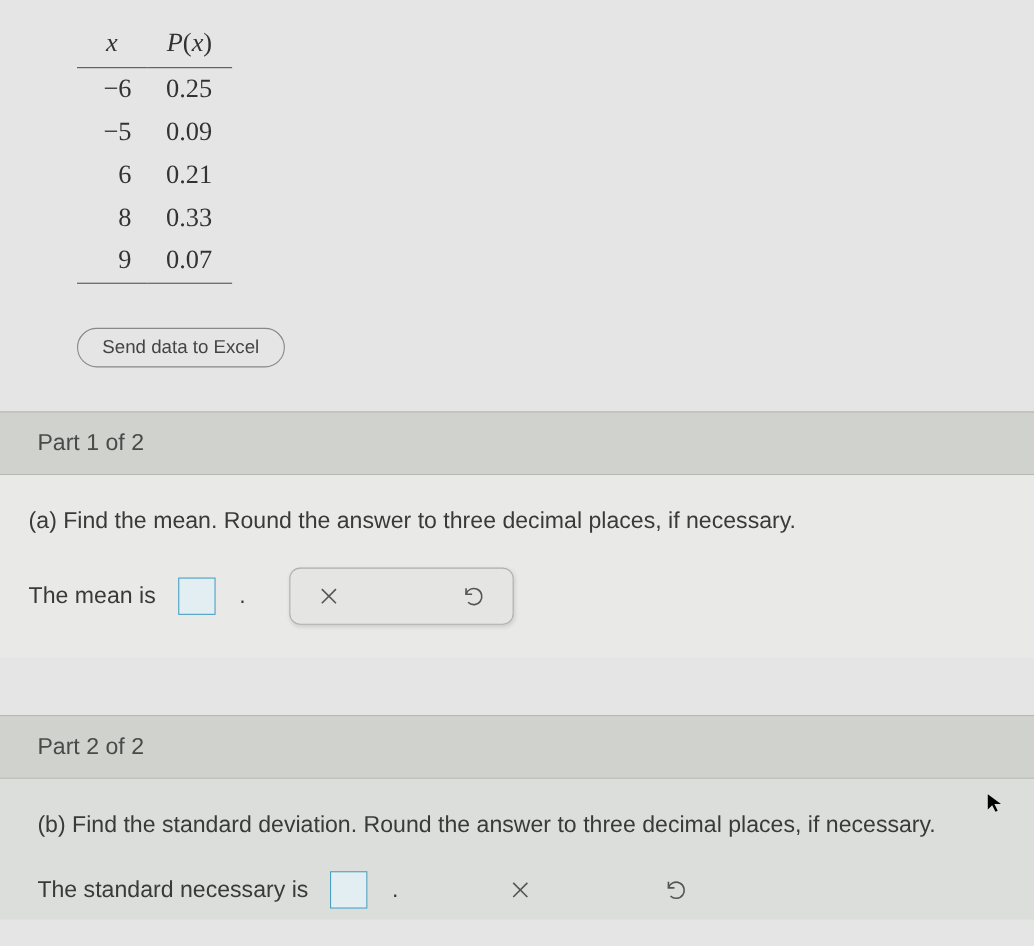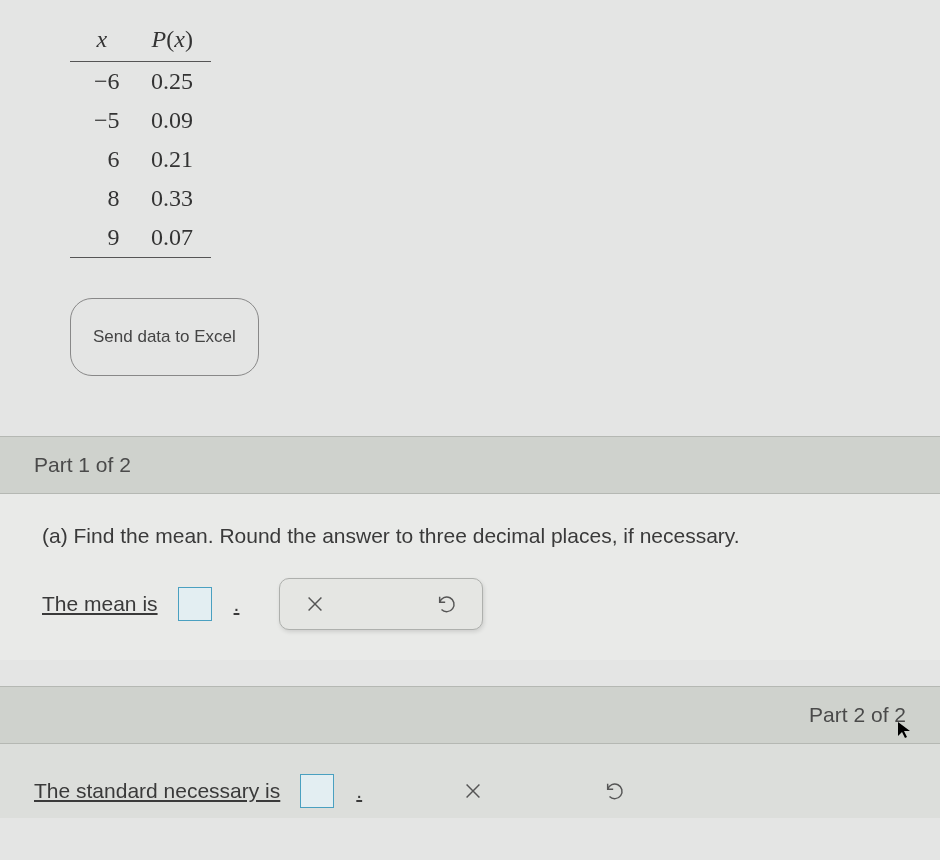--- a/index.html
+++ b/index.html
@@ -39,53 +39,52 @@
   .prob-table td.xcol { text-align: right; padding-right: 14px; padding-left: 24px;}
   .prob-table td.pcol { text-align: right; padding-left: 10px;}
   .head-row th { border-bottom: 1px solid #555; }
   .last-row td { border-bottom: 1px solid #555; }
 
   .send-btn {
     margin-top: 40px;
     display: inline-block;
     border: 1px solid #888;
     border-radius: 22px;
-    padding: 28px 22px;
+    padding: 7px 22px;
     font-size: 17px;
     color: #444;
     background: transparent;
     cursor: pointer;
   }
 
   .part-header {
     background: #cfd2cd;
     border-top: 1px solid #b5b8b3;
     border-bottom: 1px solid #b5b8b3;
     padding: 16px 34px;
     font-size: 21px;
     color: #4a4a4a;
-    margin-top: 40px;
+    margin-top: 20px;
   }
 
   .part-body {
     background: #e9eae8;
-    padding: 30px 34px 30px 42px;
+    padding: 30px 34px 30px 26px;
     font-size: 21px;
     color: #3a3a3a;
   }
 
   .question-text {
     margin-bottom: 30px;
   }
 
   .answer-row {
     display: flex;
     align-items: center;
     gap: 20px;
-    text-decoration: underline;
   }
 
   .answer-label {
     font-size: 21px;
   }
 
   .answer-input {
     width: 34px;
     height: 34px;
     border: 1px solid #4aa0c0;
@@ -184,27 +183,28 @@
       <span class="tool-icon">
         <svg viewBox="0 0 24 24">
             <path d="M4 10 A8 8 0 1 1 6 18"></path>
             <polyline points="4,4 4,10 10,10"></polyline>
           </svg>
       </span>
     </div>
   </div>
 </div>
 
-<div class="part-header" style="margin-top:26px;text-align:right;">Part 2 of 2</div>
+<div class="part-header" style="margin-top:52px;">Part 2 of 2</div>
 <div class="part2-body">
   <div class="cursor">
     <svg width="16" height="20" viewBox="0 0 16 20">
         <path d="M2 2 L2 16 L6 12 L9 18 L11 17 L8 11 L14 11 Z" fill="#000"></path>
       </svg>
   </div>
+  <div class="question-text">(b) Find the standard deviation. Round the answer to three decimal places, if necessary.</div>
   <div class="answer-row">
     <span class="answer-label">The standard necessary is</span>
     <span class="answer-input"></span>
     <span class="period">.</span>
     <span class="tool-icon" style="margin-left:60px;">
       <svg viewBox="0 0 24 24" width="22" height="22" stroke="#555" fill="none" stroke-width="1.6">
           <line x1="5" y1="5" x2="19" y2="19"></line>
           <line x1="19" y1="5" x2="5" y2="19"></line>
         </svg>
     </span>

